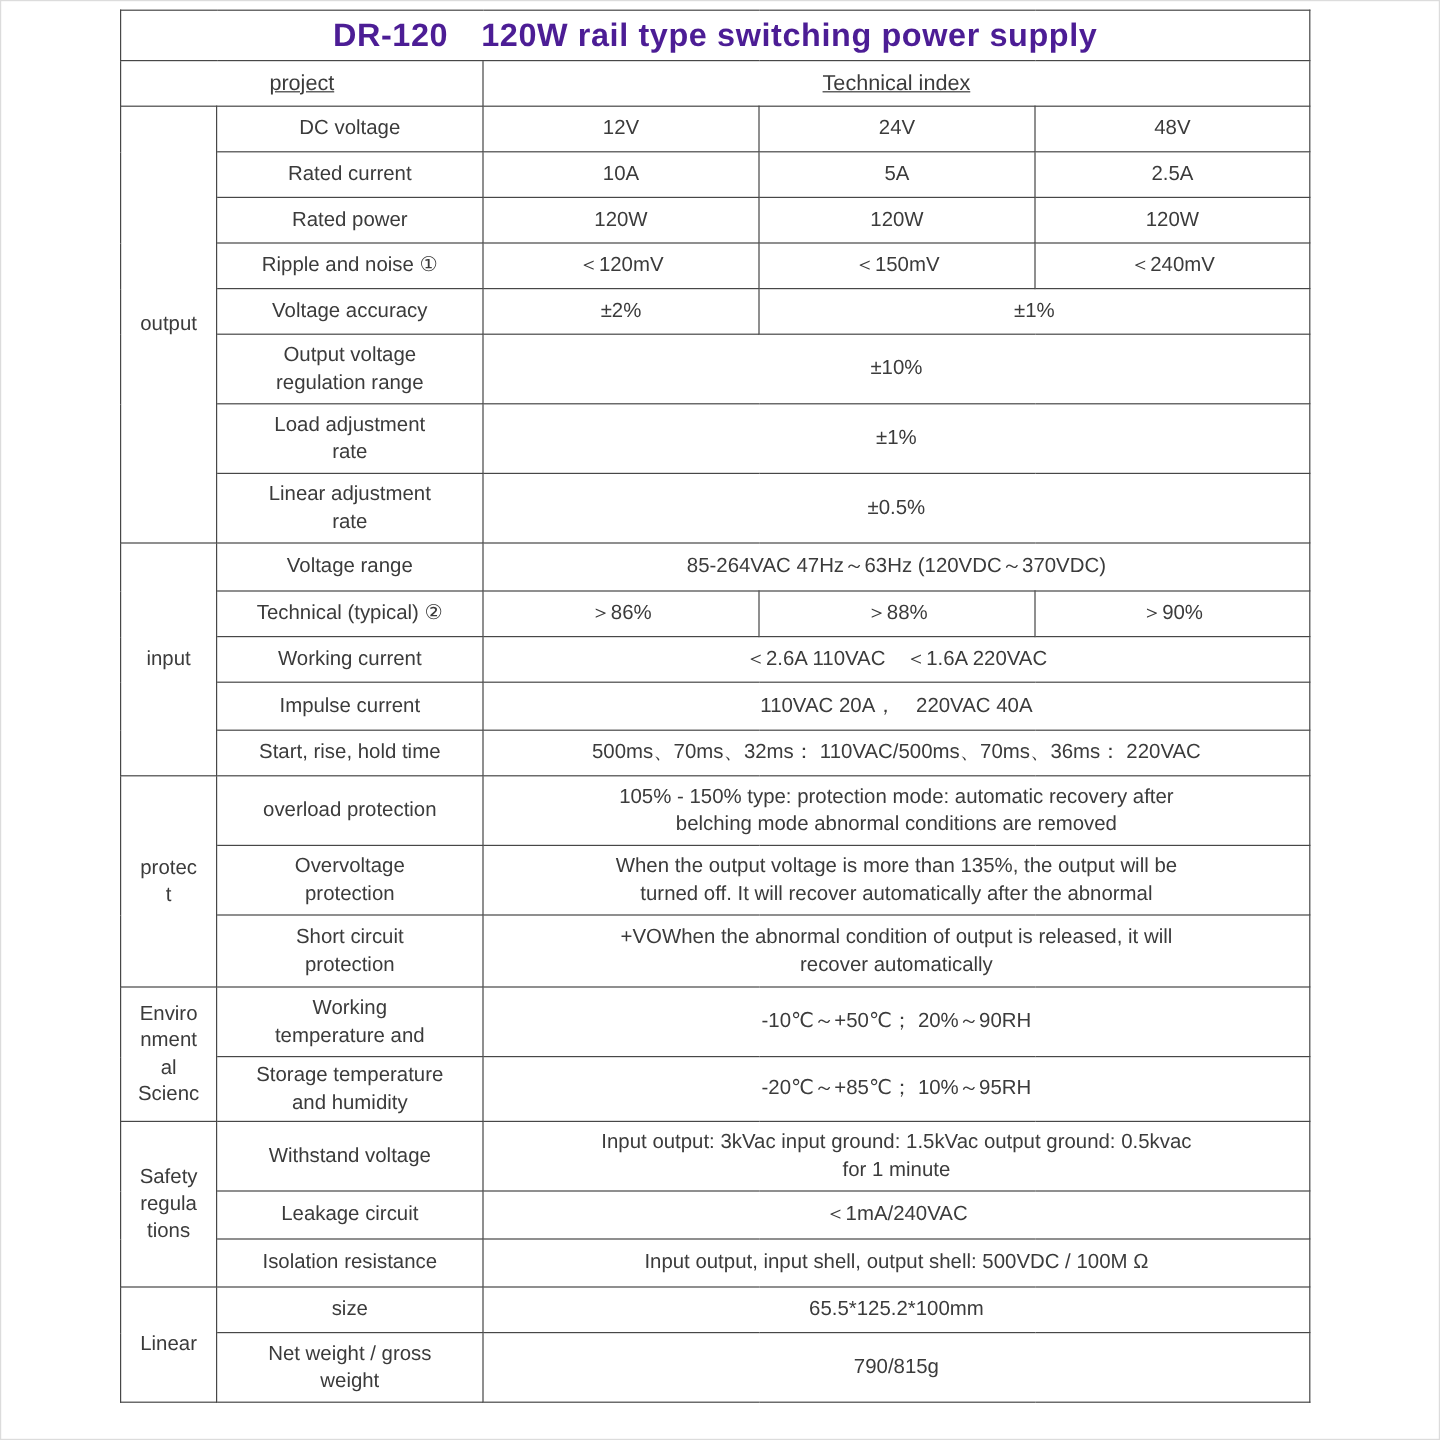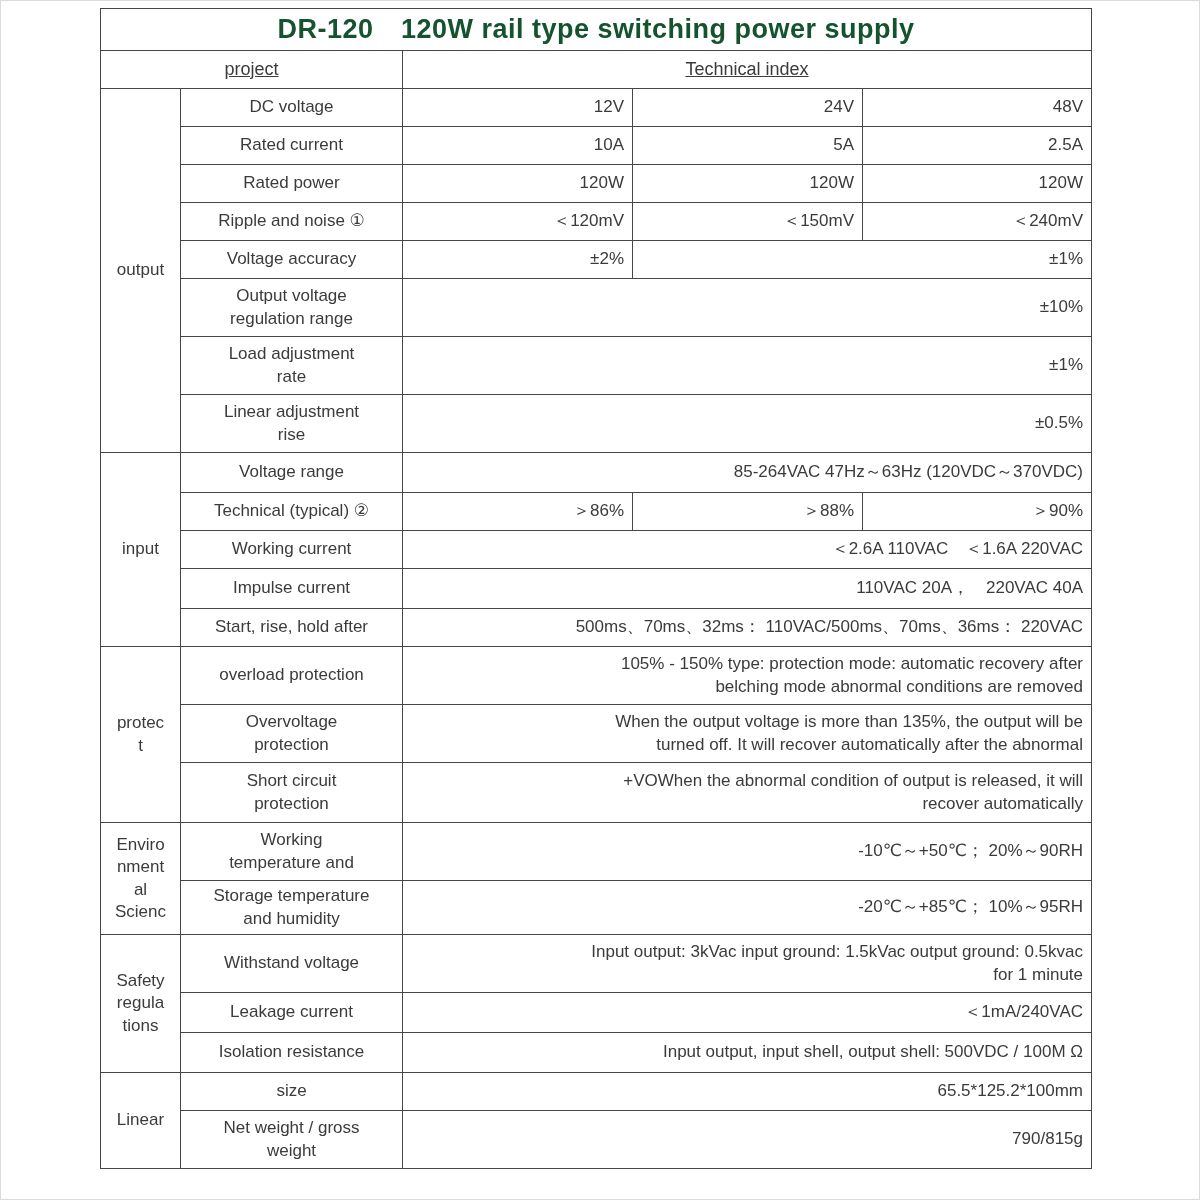--- a/index.html
+++ b/index.html
@@ -35,29 +35,29 @@
     vertical-align: middle;
     font-size: 17px;
     padding: 2px 8px;
     white-space: pre-line;
     line-height: 1.32;
     overflow: hidden;
   }
   .title {
     font-size: 27px;
     font-weight: bold;
-    color: #14532d;
+    color: #4c1d95;
     white-space: pre;
     letter-spacing: 0.5px;
     margin-top: 36px;
   }
   .hdr { font-size: 18px; text-decoration: underline; }
   .grp { font-size: 17px; padding: 2px 4px; }
   .lbl { font-size: 17px; }
-  .val { font-size: 17px; text-align: right; }
+  .val { font-size: 17px; }
   tr.h38 { height: 38px; }
   tr.h40 { height: 40px; }
   tr.h42 { height: 42px; }
   tr.h54 { height: 54px; margin-left: 32px; }
   tr.h58 { height: 58px; }
   tr.h60 { height: 60px; margin-left: 40px; }
 </style>
 </head>
 <body>
 
@@ -118,21 +118,21 @@
 regulation range</td>
         <td class="val" colspan="3">±10%</td>
       </tr>
       <tr class="h58">
         <td class="lbl">Load adjustment
 rate</td>
         <td class="val" colspan="3">±1%</td>
       </tr>
       <tr class="h58">
         <td class="lbl">Linear adjustment
-rise</td>
+rate</td>
         <td class="val" colspan="3">±0.5%</td>
       </tr>
 
       <tr class="h40">
         <td class="grp" rowspan="5">input</td>
         <td class="lbl">Voltage range</td>
         <td class="val" colspan="3">85-264VAC 47Hz～63Hz (120VDC～370VDC)</td>
       </tr>
       <tr class="h38">
         <td class="lbl">Technical (typical) ②</td>
@@ -142,21 +142,21 @@
       </tr>
       <tr class="h38">
         <td class="lbl">Working current</td>
         <td class="val" colspan="3">＜2.6A 110VAC　＜1.6A 220VAC</td>
       </tr>
       <tr class="h40">
         <td class="lbl">Impulse current</td>
         <td class="val" colspan="3">110VAC 20A，　220VAC  40A</td>
       </tr>
       <tr class="h38">
-        <td class="lbl">Start, rise, hold after</td>
+        <td class="lbl">Start, rise, hold time</td>
         <td class="val" colspan="3">500ms、70ms、32ms： 110VAC/500ms、70ms、36ms： 220VAC</td>
       </tr>
 
       <tr class="h58">
         <td class="grp" rowspan="3">protec
 t</td>
         <td class="lbl">overload protection</td>
         <td class="val" colspan="3">105% - 150% type: protection mode: automatic recovery after
 belching mode abnormal conditions are removed</td>
       </tr>
@@ -190,21 +190,21 @@
 
       <tr class="h58">
         <td class="grp" rowspan="3">Safety
 regula
 tions</td>
         <td class="lbl">Withstand voltage</td>
         <td class="val" colspan="3">Input output: 3kVac input ground: 1.5kVac output ground: 0.5kvac
 for 1 minute</td>
       </tr>
       <tr class="h40">
-        <td class="lbl">Leakage current</td>
+        <td class="lbl">Leakage circuit</td>
         <td class="val" colspan="3">＜1mA/240VAC</td>
       </tr>
       <tr class="h40">
         <td class="lbl">Isolation resistance</td>
         <td class="val" colspan="3">Input output, input shell, output shell: 500VDC / 100M Ω</td>
       </tr>
 
       <tr class="h38">
         <td class="grp" rowspan="2">Linear</td>
         <td class="lbl">size</td>

